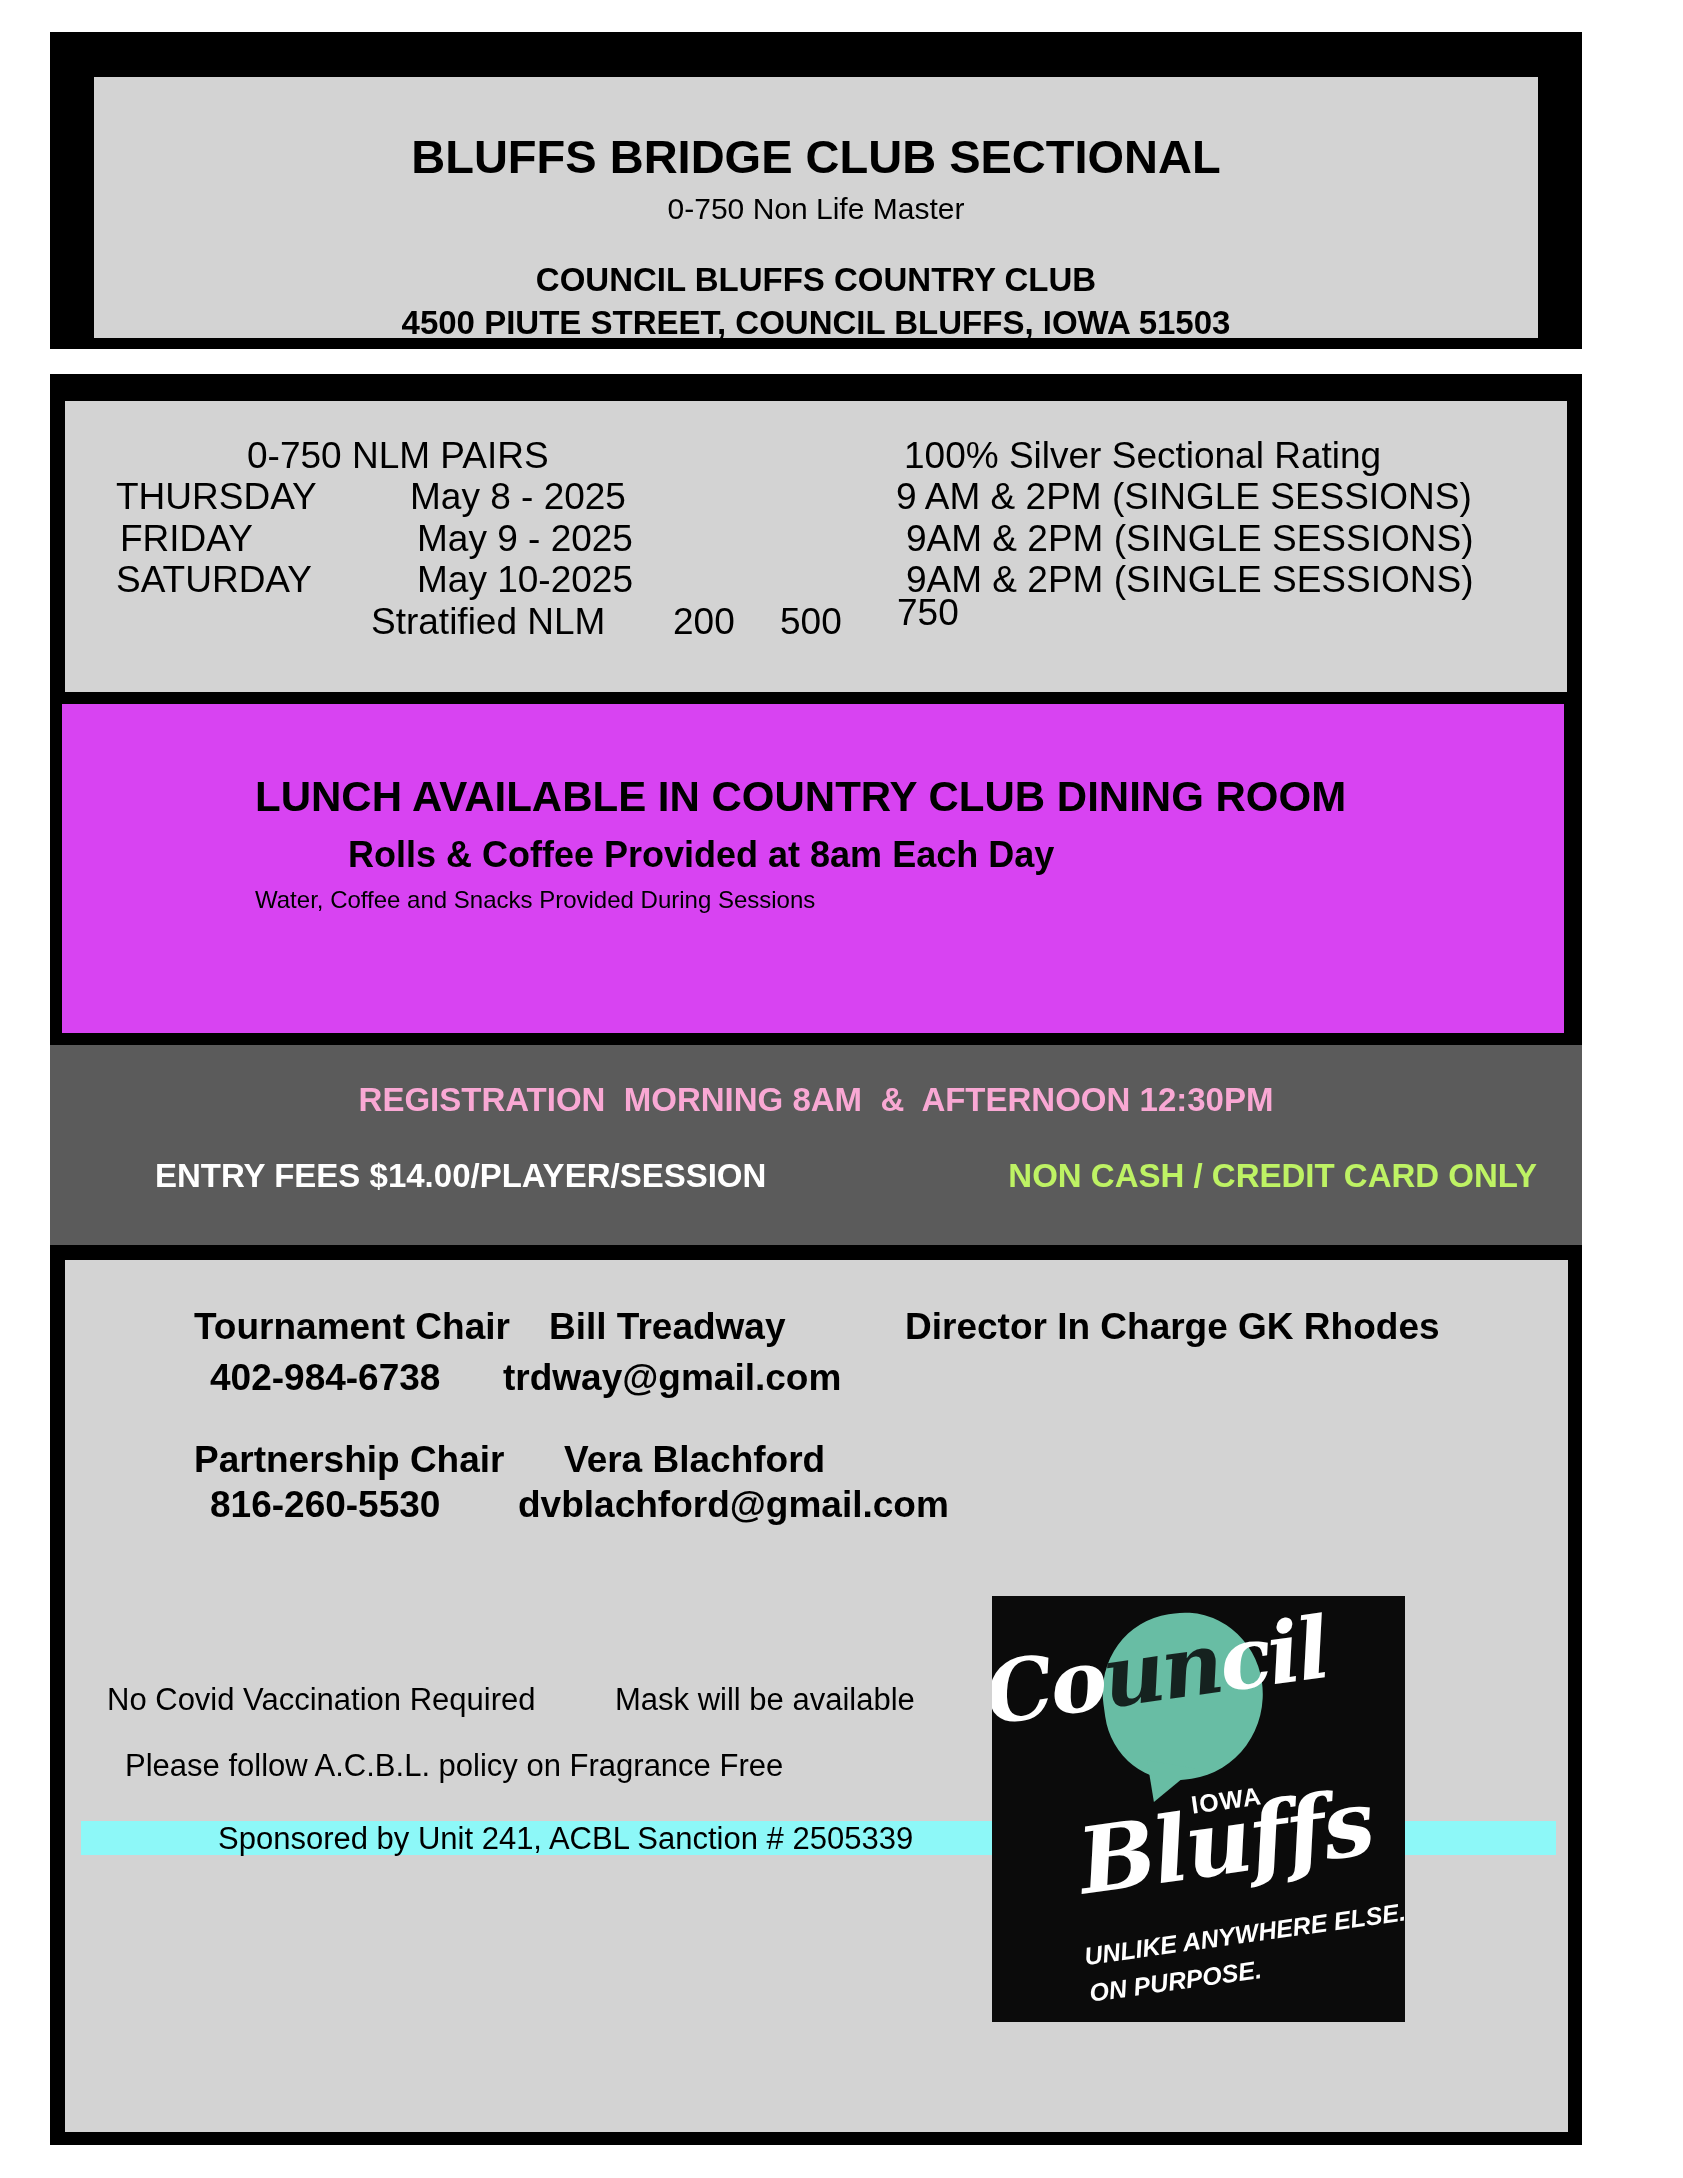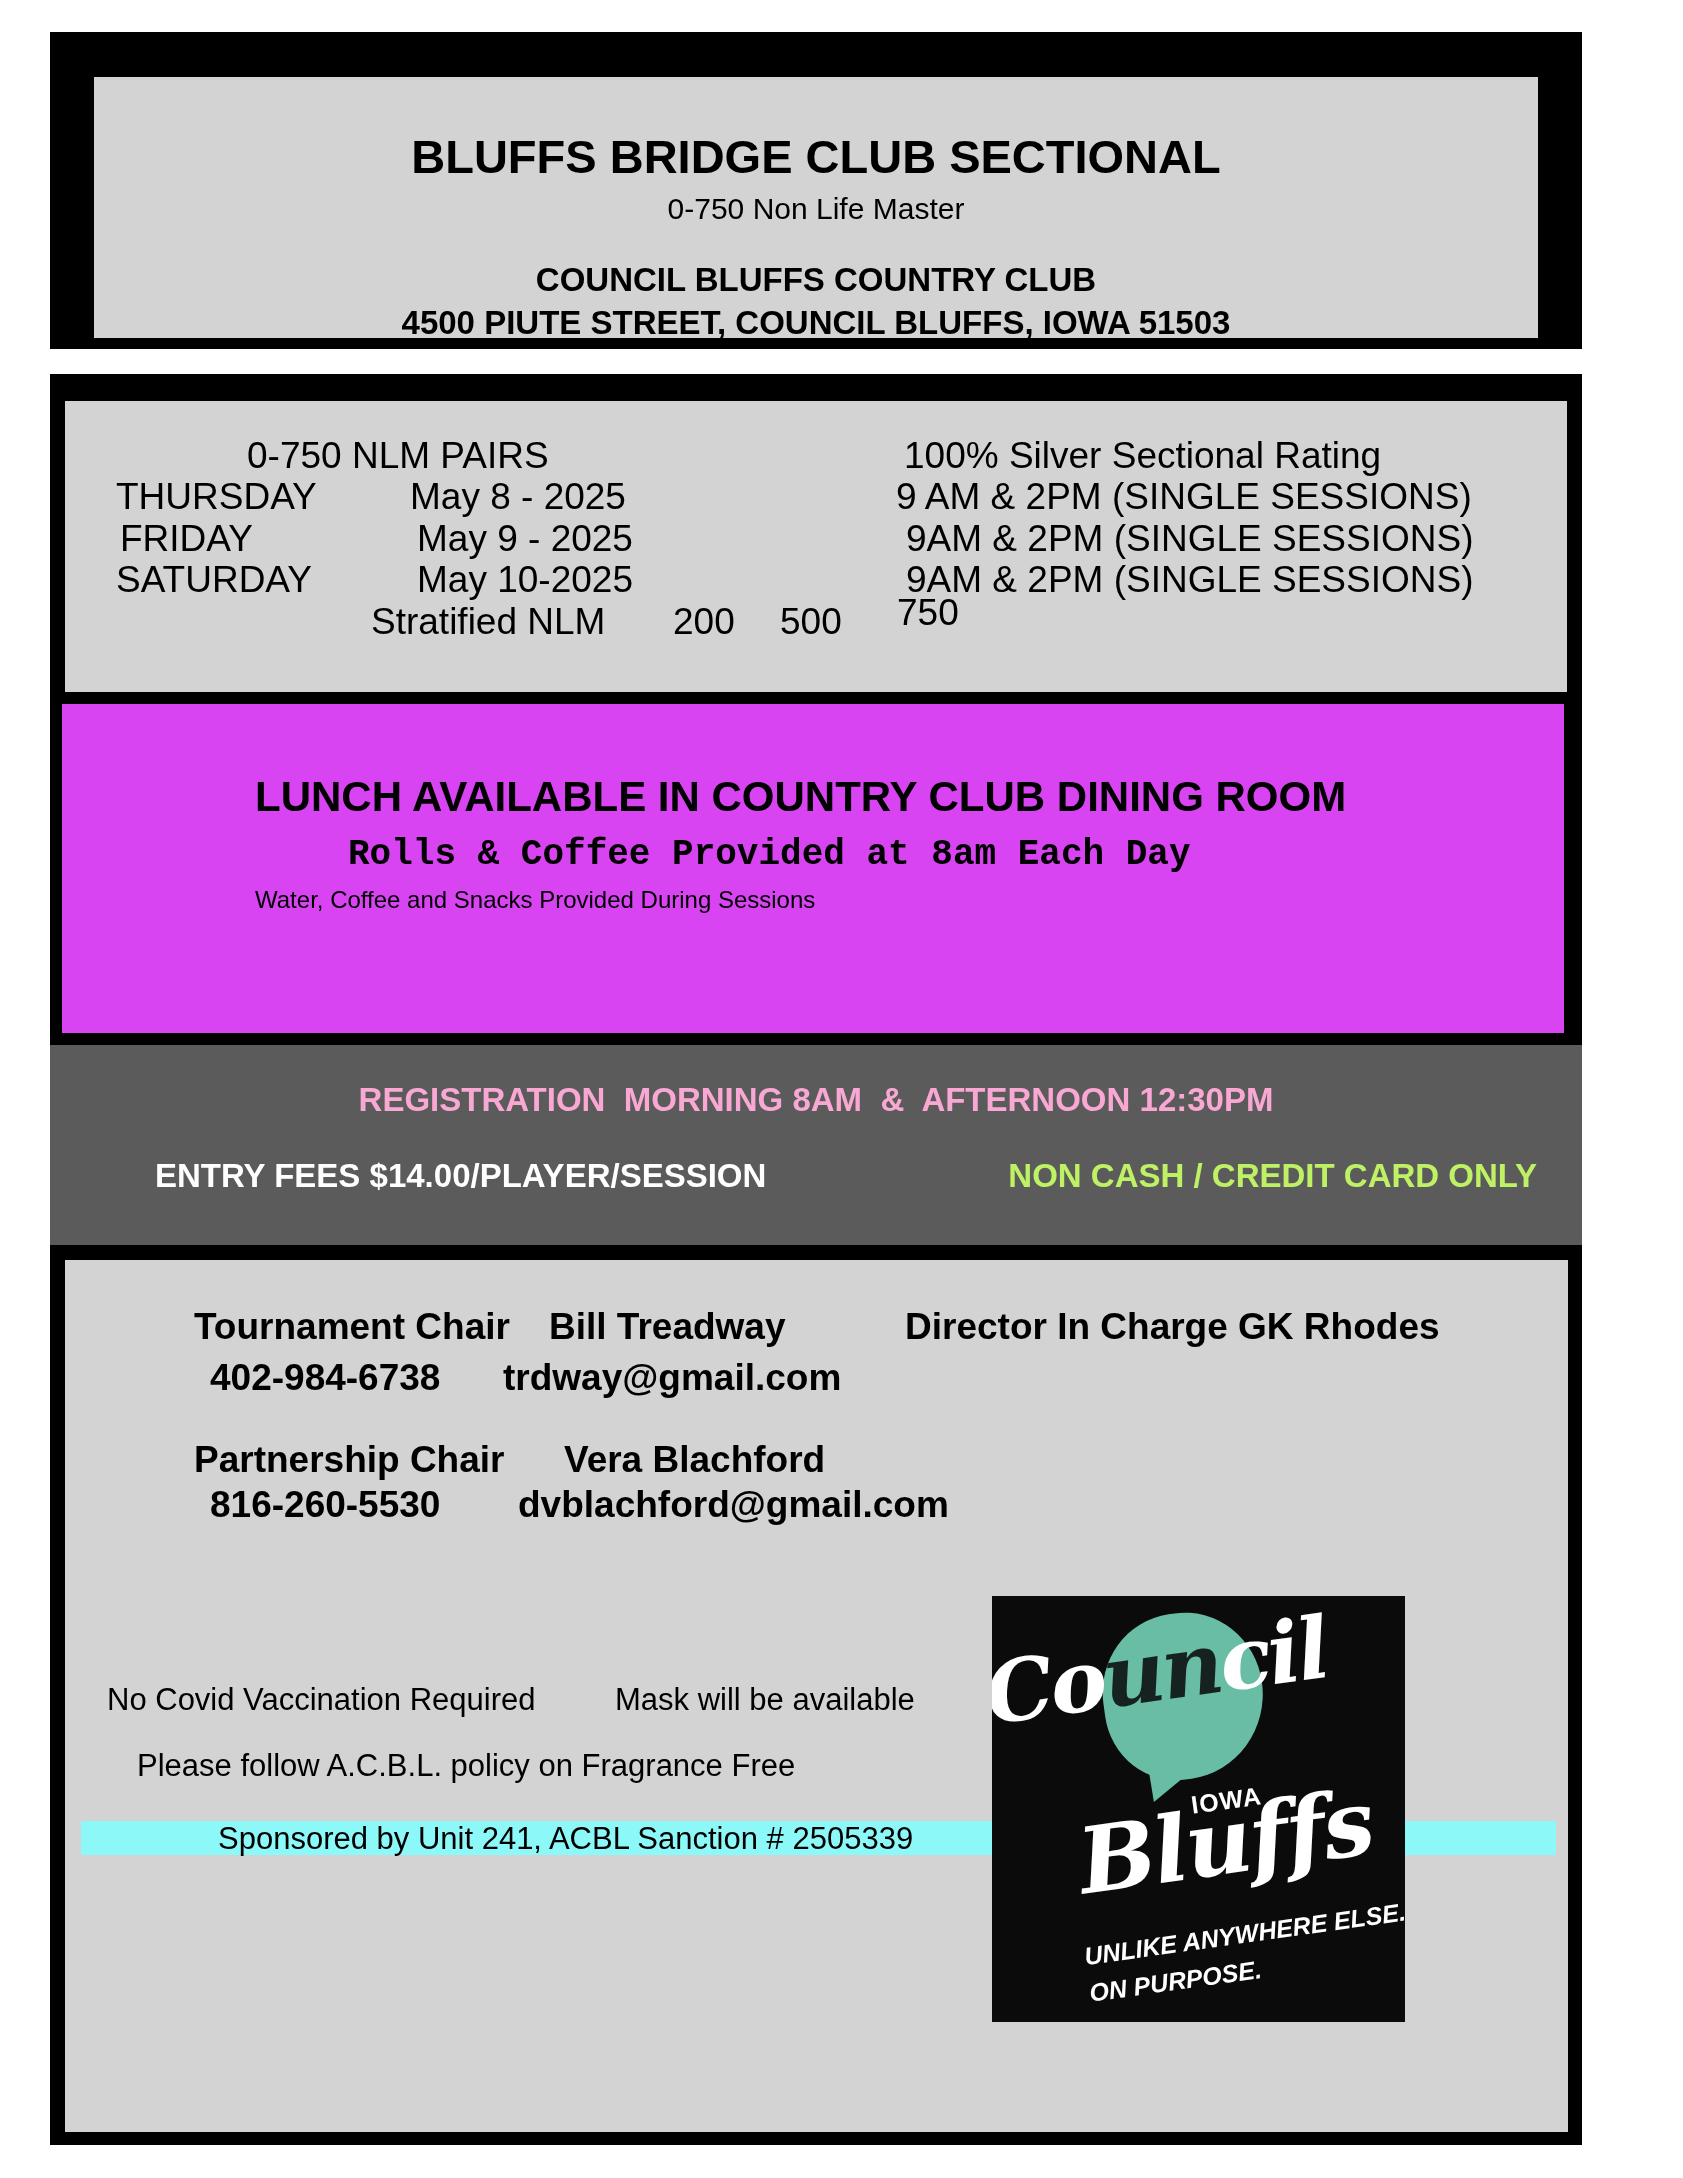--- a/index.html
+++ b/index.html
@@ -31,21 +31,21 @@
   .flyer-title   { top:56px;  font-size:47px; line-height:47px; font-weight:bold; }
   .flyer-subtitle{ top:117px; font-size:30px; line-height:30px; }
   .flyer-venue   { top:186px; font-size:33px; line-height:33px; font-weight:bold; }
   .flyer-address { top:229px; font-size:33px; line-height:33px; font-weight:bold; }
 
   
   .schedule-inner .cell { font-size:37px; line-height:37px; }
 
   
   .lunch-l1 { top:72px;  left:193px; font-size:42px; line-height:42px; font-weight:bold; }
-  .lunch-l2 { top:133px; left:286px; font-size:36px; line-height:36px; font-weight:bold;font-family:Liberation Mono, monospace; }
+  .lunch-l2 { top:133px; left:286px; font-size:36px; line-height:36px; font-weight:bold; }
   .lunch-l3 { top:178px; left:193px; font-size:24px; line-height:36px; font-weight:normal; }
 
   
   .reg-line  { top:38px;  font-size:33px; line-height:33px; font-weight:bold; color:#f9a8d4; }
   .reg-fees  { top:114px; left:105px; font-size:33px; line-height:33px; font-weight:bold; color:#fff; }
   .reg-pay   { top:114px; right:45px; font-size:33px; line-height:33px; font-weight:bold; color:#bef264; }
 
   
   .bottom-inner .contact { font-size:37px; line-height:37px;font-weight:bold; }
   .notice { font-size:31px; line-height:31px; }
@@ -149,21 +149,21 @@
 
       <span class="cell contact" style="left:129px; top:181px;">Partnership Chair</span>
       <span class="cell contact" style="left:499px; top:181px;">Vera Blachford</span>
 
       <span class="cell contact" style="left:145px; top:226px;text-align:center;">816-260-5530</span>
       <span class="cell contact" style="left:453px; top:226px;">dvblachford@gmail.com</span>
 
       <span class="cell notice" style="left:42px;  top:424px;">No Covid Vaccination Required</span>
       <span class="cell notice" style="left:550px; top:424px;">Mask will be available</span>
 
-      <span class="cell notice" style="left:72px; top:490px;">Please follow A.C.B.L. policy on Fragrance Free</span>
+      <span class="cell notice" style="left:60px; top:490px;">Please follow A.C.B.L. policy on Fragrance Free</span>
 
       <div class="sponsor-bar">
         <span class="sponsor-text">Sponsored by Unit 241, ACBL Sanction # 2505339</span>
       </div>
 
       <div class="logo-box">
         <div class="logo-rot">
           <div class="logo-blob"></div>
           <div class="logo-council"><span>Co</span><span class="logo-un">un</span><span>cil</span></div>
           <div class="logo-iowa">IOWA</div>

